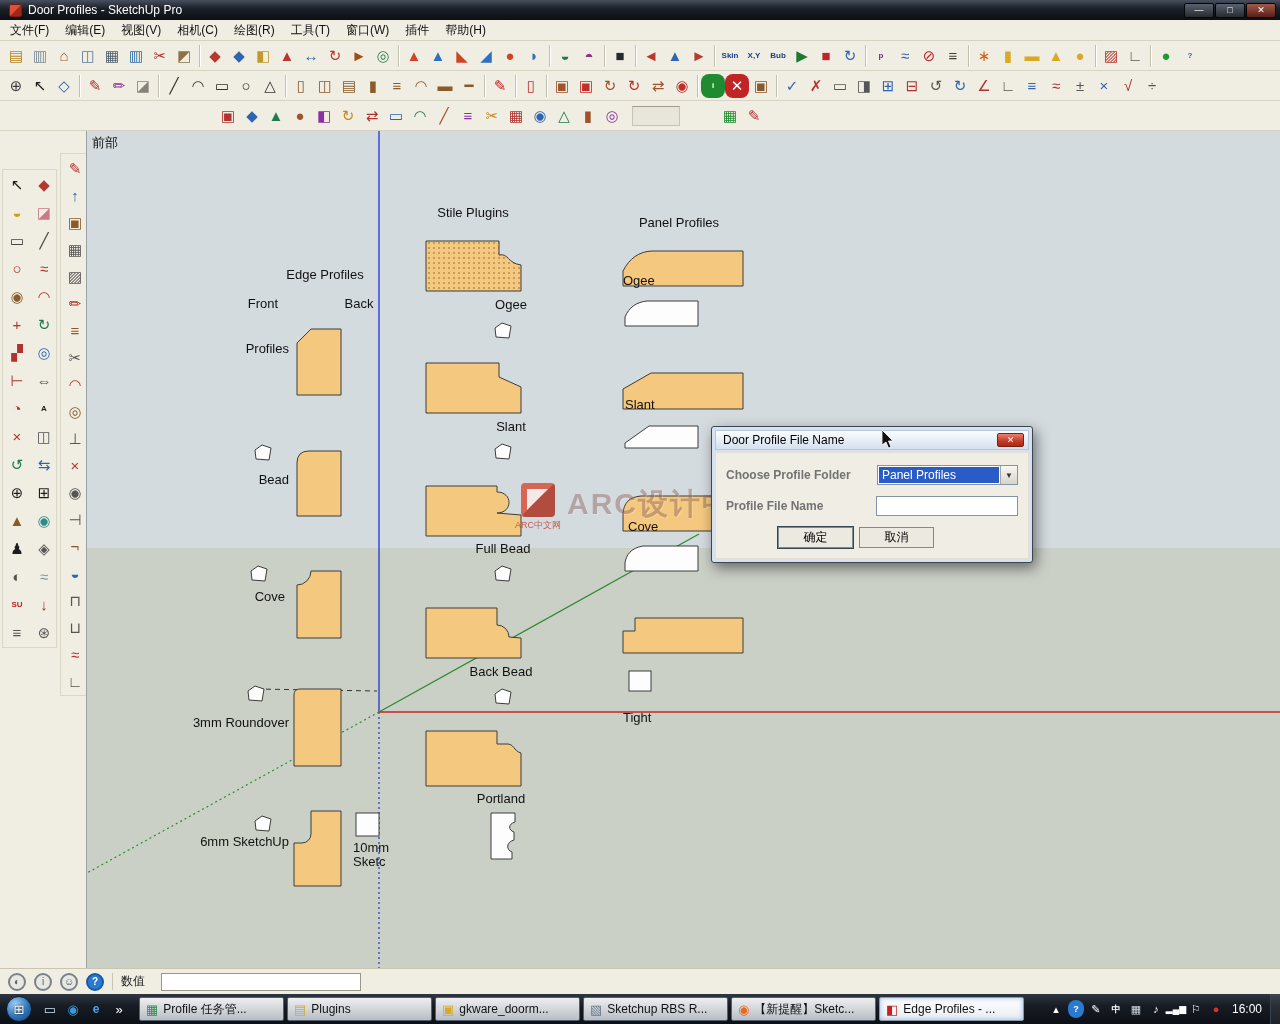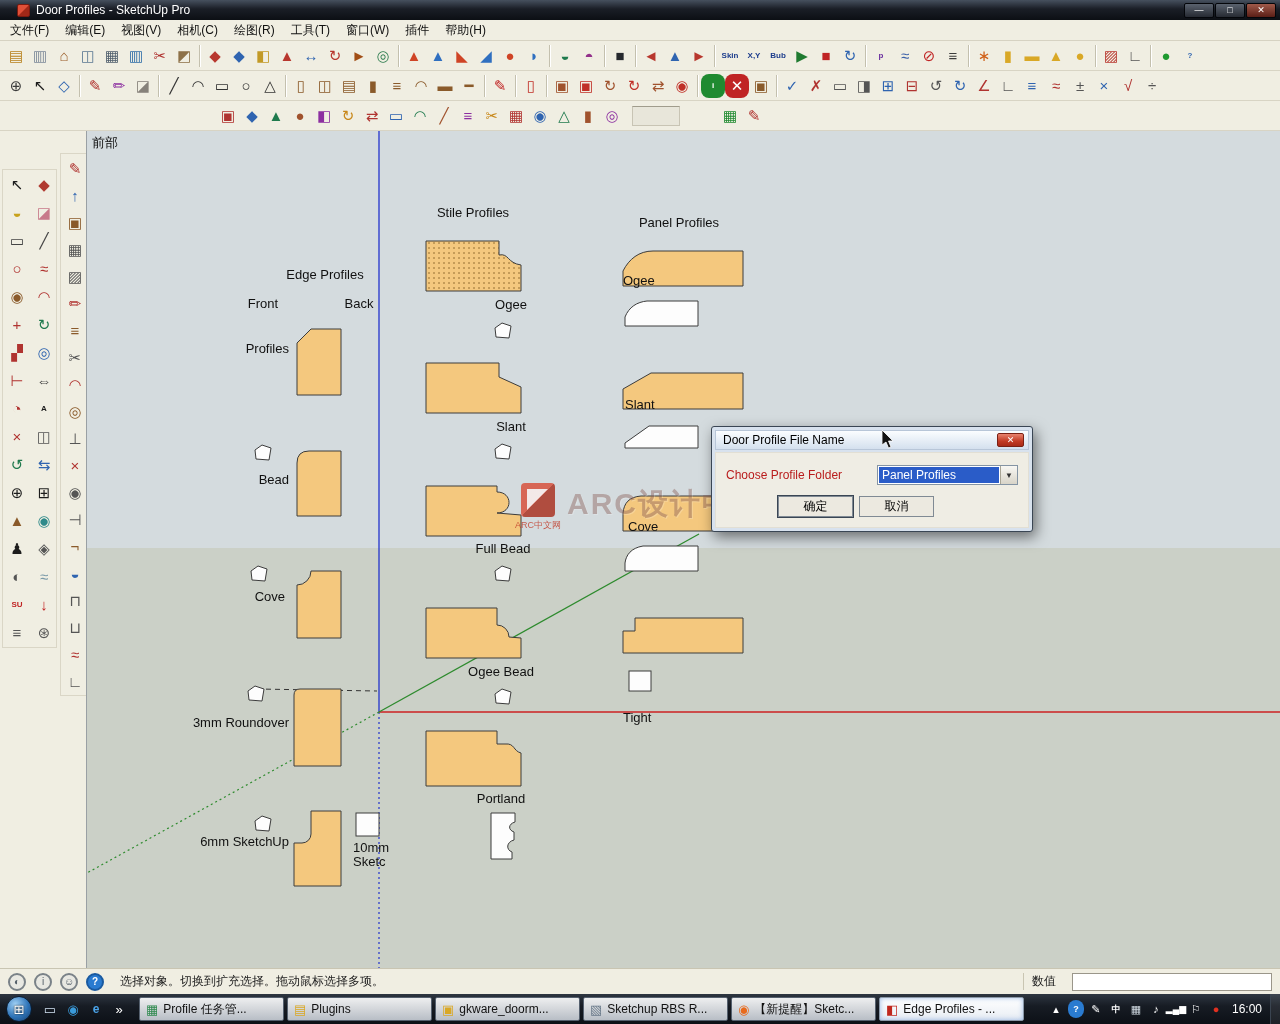--- a/index.html
+++ b/index.html
@@ -1,21 +1,21 @@
 <!DOCTYPE html>
 <html><head>
 <meta charset="utf-8">
 <style>
   *{box-sizing:border-box;margin:0;padding:0}
   body{width:1280px;height:1024px;position:relative;overflow:hidden;
        font-family:"Liberation Sans","DejaVu Sans",sans-serif;background:#D4DBDE;color:#111}
 
   
   .titlebar{position:absolute;left:0;top:0;right:0;height:20px;display:flex;align-items:center;
-    background:linear-gradient(#46505e,#1a1e26 45%,#0c0f14);color:#fff;font-size:12px;padding-left:17px;z-index:40}
+    background:linear-gradient(#46505e,#1a1e26 45%,#0c0f14);color:#fff;font-size:12px;padding-left:9px;z-index:40}
   .tb-logo{width:13px;height:13px;margin-right:6px;border:1px solid #7a1a10;border-radius:2px;
     background:linear-gradient(135deg,#e05038 49%,#a02818 51%)}
   .tb-title{flex:1;white-space:nowrap}
   .win-controls{display:flex;gap:1px;margin-right:4px}
   .win-btn{width:30px;height:15px;display:flex;align-items:center;justify-content:center;font-size:9px;color:#fff;
     background:linear-gradient(#5a626e,#262a32);border:1px solid #04060a;border-radius:2px;cursor:default}
   .win-btn.close{background:linear-gradient(#a05a4a,#5a1e16)}
 
   
   .menubar{position:absolute;top:20px;left:0;right:0;height:21px;background:#F0EEE2;border-bottom:1px solid #D6D2C2;
@@ -68,21 +68,21 @@
   .dialog{position:absolute;left:711px;top:426px;width:322px;background:#D8E2EE;border:1px solid #3A4654;
     border-radius:3px;box-shadow:3px 5px 14px rgba(0,0,0,.5);padding:3px;z-index:50}
   .dlg-title{height:20px;display:flex;align-items:center;background:linear-gradient(#FBFDFF,#D4E0EE);
     border:1px solid #B8C6D8;font-size:12px;color:#000;padding:0 4px 0 7px}
   .dlg-title-text{flex:1}
   .dlg-close{width:27px;height:14px;background:linear-gradient(#E8836F,#C23A24 60%,#A82A18);
     border:1px solid #7a2014;border-radius:2px;color:#fff;font-size:9px;font-weight:bold;
     display:flex;align-items:center;justify-content:center}
   .dlg-body{background:#EFEDE4;padding:12px 10px 8px;margin-top:2px;border:1px solid #E2DFD4}
   .dlg-row{display:flex;align-items:center;margin-bottom:11px}
-  .dlg-label{width:152px;font-size:12px;font-weight:normal;color:#b91c1c}
+  .dlg-label{width:152px;font-size:12px;font-weight:bold;color:#737373}
   .combo{width:142px;height:20px;background:#fff;border:1px solid #8494A4;display:flex;align-items:stretch}
   .combo-val{flex:1;background:#2A5CC8;color:#fff;font-size:12px;display:flex;align-items:center;
     padding:0 3px;margin:1px;white-space:nowrap;overflow:hidden}
   .combo-btn{width:17px;background:linear-gradient(#F8F7F3,#D8D4C8);border-left:1px solid #A8A494;
     display:flex;align-items:center;justify-content:center;font-size:8px;color:#333}
   .dlg-input{width:142px;height:20px;border:1px solid #8494A4;background:#fff;font-size:12px;padding:0 3px}
   .dlg-btns{display:flex;gap:6px;margin:4px 0 2px 52px}
   .dlg-btn{width:75px;height:21px;background:#ECE9E0;border:1px solid #808A94;font-size:12px;color:#000;
     display:flex;align-items:center;justify-content:center;font-family:inherit}
   .dlg-btn.default{box-shadow:0 0 0 1px #3A4654}
@@ -739,25 +739,25 @@
     <div class="clabel" style="left:186px;top:137px;width:104px">Edge Profiles</div>
     <div class="clabel" style="left:150px;top:166px;width:52px">Front</div>
     <div class="clabel" style="left:247px;top:166px;width:50px">Back</div>
     <div class="clabel la-r" style="left:128px;top:211px;width:74px">Profiles</div>
     <div class="clabel la-r" style="left:146px;top:342px;width:56px">Bead</div>
     <div class="clabel la-r" style="left:142px;top:459px;width:56px">Cove</div>
     <div class="clabel la-r" style="left:78px;top:585px;width:124px">3mm Roundover</div>
     <div class="clabel la-r" style="left:78px;top:704px;width:124px">6mm SketchUp</div>
     <div class="clabel la-l" style="left:266px;top:710px;width:54px">10mm Sketc</div>
 
-    <div class="clabel" style="left:334px;top:75px;width:104px">Stile Profiles</div>
+    <div class="clabel" style="left:334px;top:75px;width:104px">Stile Plugins</div>
     <div class="clabel" style="left:398px;top:167px;width:52px">Ogee</div>
     <div class="clabel" style="left:398px;top:289px;width:52px">Slant</div>
     <div class="clabel" style="left:380px;top:411px;width:72px">Full Bead</div>
-    <div class="clabel" style="left:376px;top:534px;width:76px">Ogee Bead</div>
+    <div class="clabel" style="left:376px;top:534px;width:76px">Back Bead</div>
     <div class="clabel" style="left:382px;top:661px;width:64px">Portland</div>
 
     <div class="clabel" style="left:536px;top:85px;width:112px">Panel Profiles</div>
     <div class="clabel la-l" style="left:536px;top:143px;width:48px">Ogee</div>
     <div class="clabel la-l" style="left:538px;top:267px;width:48px">Slant</div>
     <div class="clabel la-l" style="left:541px;top:389px;width:48px">Cove</div>
     <div class="clabel la-l" style="left:536px;top:580px;width:48px">Tight</div>
 
     <div class="watermark">
       <div class="wm-left">
@@ -775,37 +775,40 @@
     <div class="dlg-close">✕</div>
   </div>
   <div class="dlg-body">
     <div class="dlg-row">
       <div class="dlg-label">Choose Profile Folder</div>
       <div class="combo">
         <span class="combo-val">Panel Profiles</span>
         <span class="combo-btn">▼</span>
       </div>
     </div>
+    <div class="dlg-row">
+      <div class="dlg-label">Profile File Name</div>
+      <input class="dlg-input" value="" style="">
+    </div>
     <div class="dlg-btns">
       <button class="dlg-btn default">确定</button>
       <button class="dlg-btn">取消</button>
     </div>
   </div>
 </div>
 
 <svg class="cursor" width="14" height="20" viewBox="0 0 14 20">
   <polygon points="0,0 0,15 4,12 6.5,18 9,17 6.5,11 11,11" fill="#111" stroke="#fff" stroke-width="0.8"></polygon>
 </svg>
 
 <div class="statusbar">
   <div class="sb-circle">◐</div>
   <div class="sb-circle">i</div>
   <div class="sb-circle">☺</div>
   <div class="sb-circle sb-help">?</div>
-  <div class="sb-msg">选择对象。切换到扩充选择。拖动鼠标选择多项。</div>
   <div class="sb-vcb-label">数值</div>
   <input class="sb-vcb" value="" style="">
 </div>
 
 <div class="taskbar">
   <div class="start-orb">⊞</div>
   <div class="quicklaunch">
       <div class="icon">
         <span style="color: rgb(207, 224, 240);">▭</span>
       </div>

